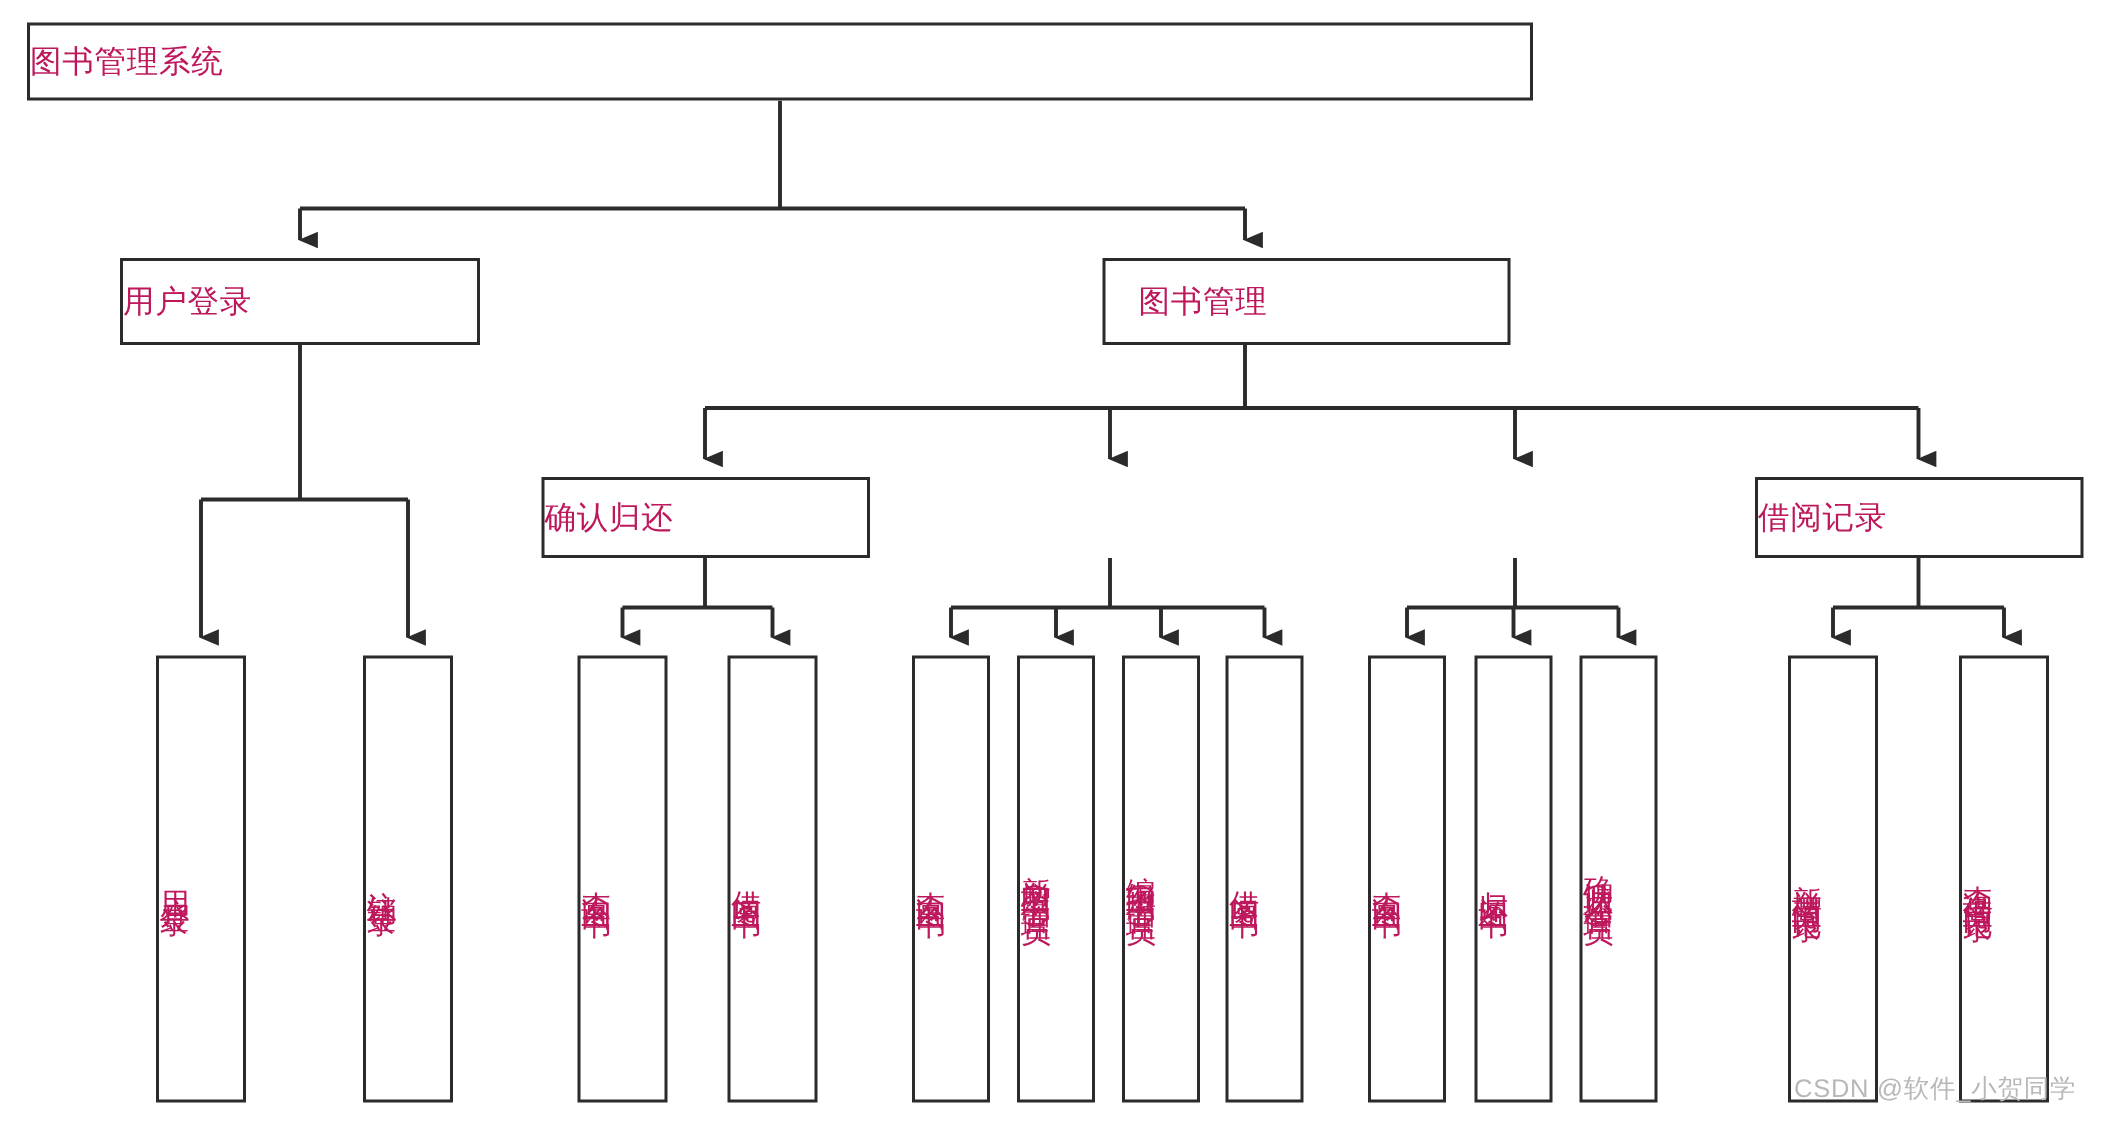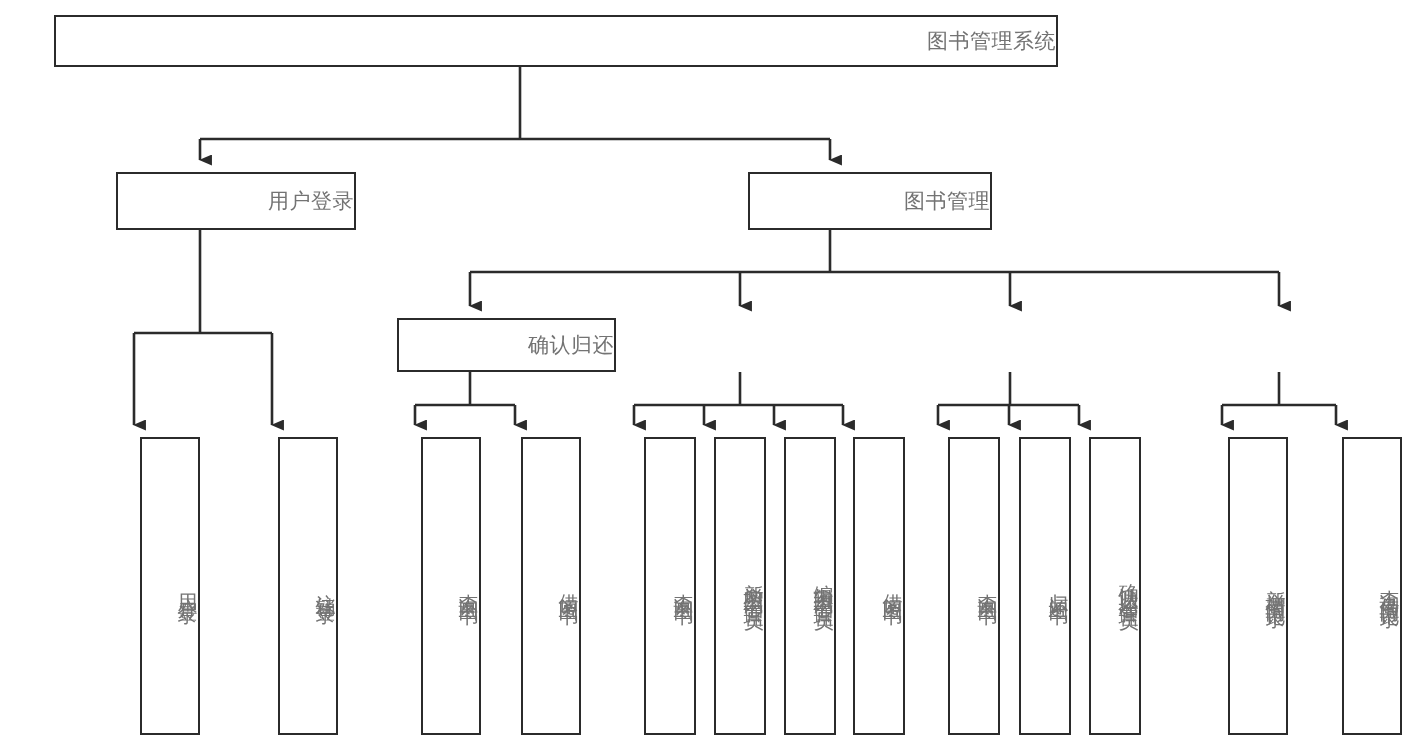--- a/index.html
+++ b/index.html
@@ -24,23 +24,22 @@
     width: 1405px;
     height: 747px;
   }
   .node {
     position: absolute;
     box-sizing: border-box;
     border: 2px solid #2b2b2b;
     background: #ffffff;
     display: flex;
     align-items: center;
-    justify-content: flex-end;
-    color: #737373;
-    margin-left: 36px;
+    justify-content: flex-start;
+    color: #be185d;
   }
   .node.horiz {
     font-size: 21px;
     letter-spacing: 0.5px;
   }
   .node.vert {
     font-size: 20px;
   }
   .node.vert .vlabel {
     writing-mode: vertical-rl;
@@ -113,26 +112,29 @@
     </g>
   </svg>
 
   <div class="node horiz" id="node-root" style="left: 18px; top: 15px; width: 1004px; height: 52px;">
     <span>图书管理系统</span>
   </div>
 
   <div class="node horiz" id="node-l2-0" style="left: 80px; top: 172px; width: 240px; height: 58px;">
     <span>用户登录</span>
   </div>
-  <div class="node horiz" id="node-l2-1" style="left: 712px; top: 172px; width: 244px; height: 58px;">
+  <div class="node horiz" id="node-l2-1" style="left: 735px; top: 172px; width: 272px; height: 58px; padding-left: 22px;">
     <span>图书管理</span>
   </div>
 
   <div class="node horiz" id="node-l3-0" style="left: 361px; top: 318px; width: 219px; height: 54px;">
     <span>确认归还</span>
+  </div>
+  <div class="node horiz" id="node-l3-3" style="left: 1170px; top: 318px; width: 219px; height: 54px;">
+    <span>借阅记录</span>
   </div>
 
   <div class="node vert" id="node-leaf-0" style="left: 104px; top: 437px; width: 60px; height: 298px;">
     <span class="vlabel">用户登录</span>
   </div>
   <div class="node vert" id="node-leaf-1" style="left: 242px; top: 437px; width: 60px; height: 298px;">
     <span class="vlabel">注销登录</span>
   </div>
   <div class="node vert" id="node-leaf-2" style="left: 385px; top: 437px; width: 60px; height: 298px;">
     <span class="vlabel">查询图书</span>
@@ -161,14 +163,15 @@
   <div class="node vert" id="node-leaf-10" style="left: 1053px; top: 437px; width: 52px; height: 298px;">
     <span class="vlabel">确认归还（管理员）</span>
   </div>
   <div class="node vert" id="node-leaf-11" style="left: 1192px; top: 437px; width: 60px; height: 298px;">
     <span class="vlabel">新增借阅记录</span>
   </div>
   <div class="node vert" id="node-leaf-12" style="left: 1306px; top: 437px; width: 60px; height: 298px;">
     <span class="vlabel">查询借阅记录</span>
   </div>
 
+  <div class="watermark" id="watermark" style="left: 1196px; top: 714px;">CSDN @软件_小贺同学</div>
 
 </div>
 
 </body></html>

